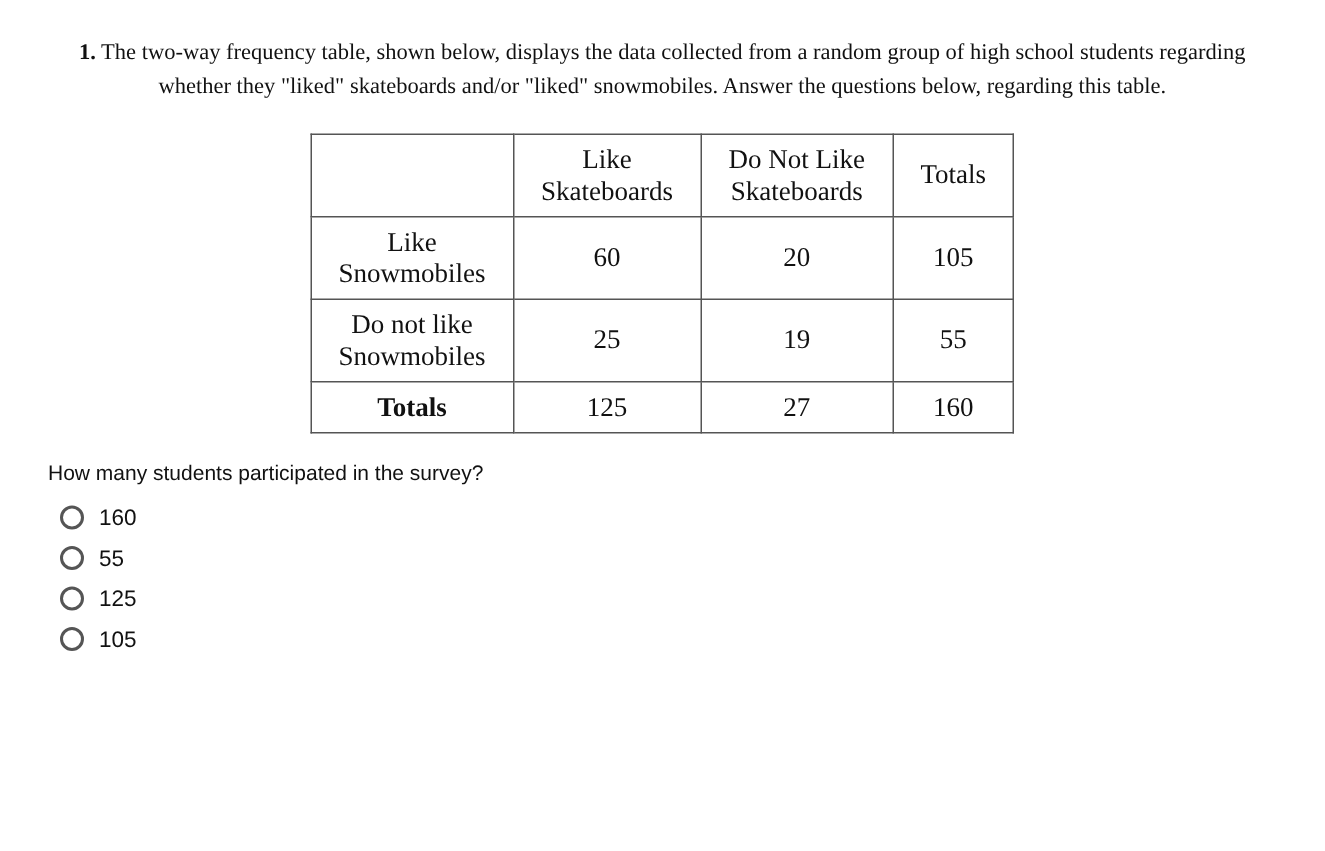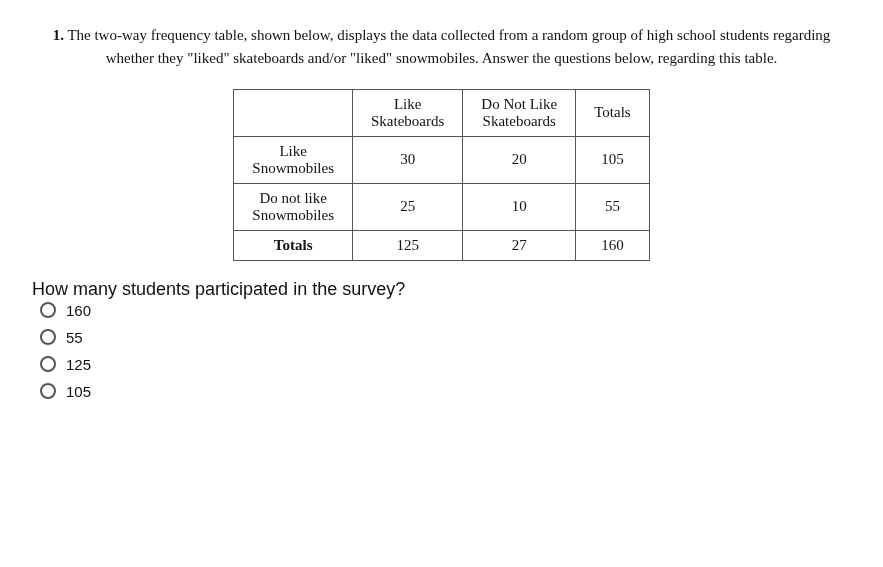--- a/index.html
+++ b/index.html
@@ -26,21 +26,21 @@
     }
 
     .table-wrapper {
       display: flex;
       justify-content: center;
       margin-bottom: 18px;
     }
 
     table {
       border-collapse: collapse;
-      font-size: 15px;
+      font-size: 18px;
     }
 
     table td, table th {
       border: 1.5px solid #555;
       padding: 6px 18px;
       text-align: center;
       vertical-align: middle;
     }
 
     table .row-header {
@@ -50,22 +50,22 @@
 
     table .col-header {
       font-weight: normal;
     }
 
     table .totals-cell {
       font-weight: bold;
     }
 
     .sub-question {
-      font-size: 18px;
-      margin-bottom: 2px;
+      font-size: 14px;
+      margin-bottom: 14px;
       font-family: Arial, sans-serif;
     }
 
     .options-list {
       list-style: none;
       display: flex;
       flex-direction: column;
       gap: 10px;
       margin-left: 8px;
     }
@@ -103,28 +103,28 @@
         <tr>
           <td></td>
           <th class="col-header">Like<br>Skateboards</th>
           <th class="col-header">Do Not Like<br>Skateboards</th>
           <th class="col-header">Totals</th>
         </tr>
       </thead>
       <tbody>
         <tr>
           <td class="row-header">Like<br>Snowmobiles</td>
-          <td>30</td>
+          <td>60</td>
           <td>20</td>
           <td>105</td>
         </tr>
         <tr>
           <td class="row-header">Do not like<br>Snowmobiles</td>
           <td>25</td>
-          <td>10</td>
+          <td>19</td>
           <td>55</td>
         </tr>
         <tr>
           <td class="totals-cell">Totals</td>
           <td>125</td>
           <td>27</td>
           <td>160</td>
         </tr>
       </tbody>
     </table>

